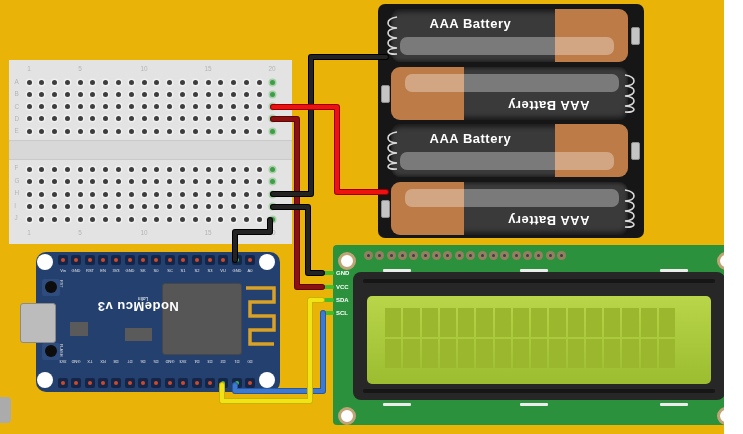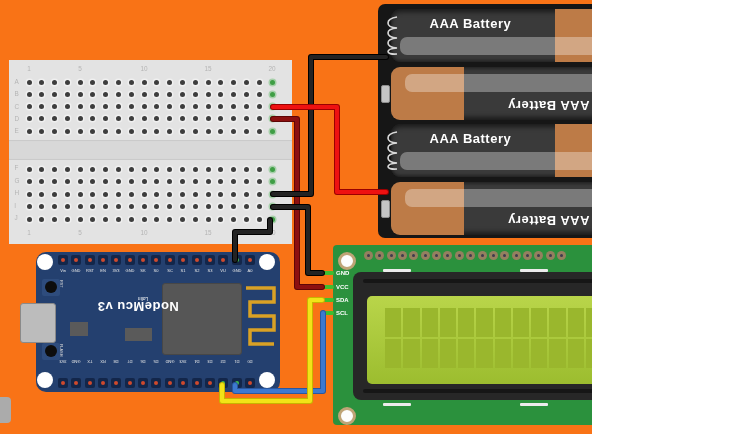--- a/index.html
+++ b/index.html
@@ -1,16 +1,16 @@
 <!DOCTYPE html>
 <html><head>
 <meta charset="utf-8">
 <style>
   html,body{margin:0;padding:0;background:#fff}
-  #canvas{position:relative;width:592px;height:434px;background:#f97316;overflow:hidden;
+  #canvas{position:relative;width:724px;height:434px;background:#eab308;overflow:hidden;
           font-family:"Liberation Sans",sans-serif}
 
   
   #breadboard{position:absolute;left:9px;top:60px;width:283px;height:184px;background:#e3e3e3}
   .bb-channel{position:absolute;left:0;top:80px;width:283px;height:20px;background:#d8d8d8;
               box-shadow:inset 0 1px 1px rgba(0,0,0,.07), inset 0 -1px 1px rgba(0,0,0,.07)}
   .bb-hole{position:absolute;width:5px;height:5px;border-radius:50%;background:#3d3d3d;
            box-shadow:0 0 0 1.5px #f0f0f0}
   .bb-hole.conn{background:#3f9e45;box-shadow:0 0 0 1.5px #a8d0ab}
   .bb-label{position:absolute;color:#b4b4b4;font-size:8px;transform:scale(.8);transform-origin:center}

